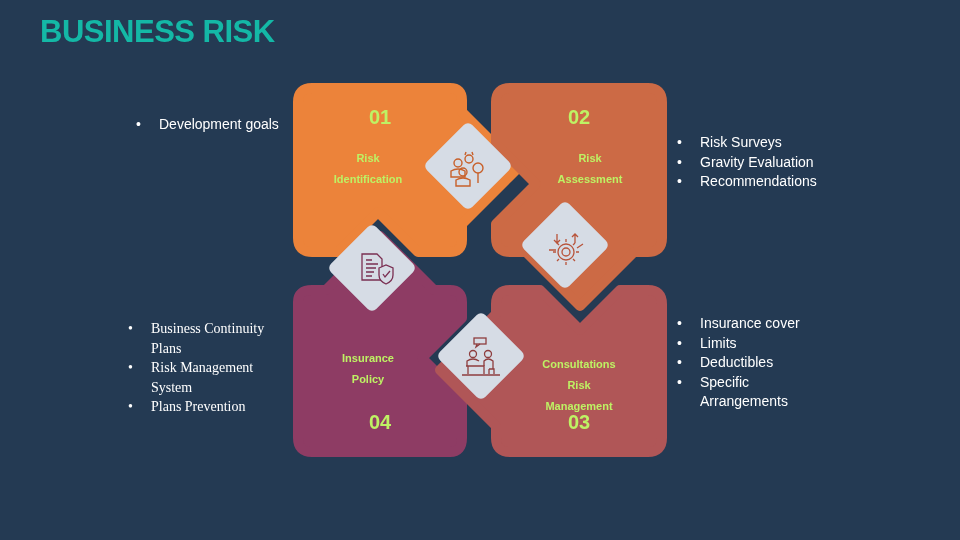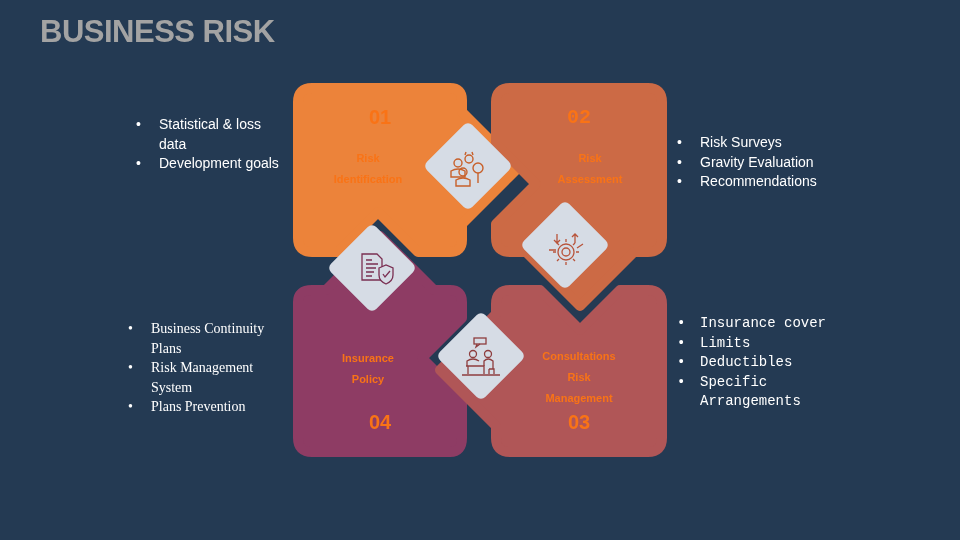--- a/index.html
+++ b/index.html
@@ -1,20 +1,20 @@
 <!DOCTYPE html>
 <html><head>
 <meta charset="utf-8">
 <style>
   html, body { margin:0; padding:0; }
   body { width:960px; height:540px; background:#243a53; position:relative; overflow:hidden;
          font-family:"Liberation Sans","DejaVu Sans",sans-serif; color:#fff; }
-  .title { position:absolute; left:40px; top:14px; font-size:31px; font-weight:bold; letter-spacing:-0.5px; color:#a3a3a3; }
+  .title { position:absolute; left:40px; top:14px; font-size:31px; font-weight:bold; letter-spacing:-0.5px; color:#14b8a6; }
   svg.diagram { position:absolute; left:0; top:0; }
-  .lbl { position:absolute; text-align:center; font-weight:bold; color:#f97316; }
+  .lbl { position:absolute; text-align:center; font-weight:bold; color:#bef264; }
   .num { font-size:20px; }
   .name { font-size:11px; line-height:21px; }
   ul.bullets { position:absolute; margin:0; padding:0; list-style:none; font-size:14px; line-height:19.5px; color:#fff; }
   ul.bullets li { position:relative; padding-left:23px; }
   ul.bullets li::before { content:"\2022"; position:absolute; left:0; top:0; }
 </style>
 </head>
 <body>
 
 <div class="title">BUSINESS RISK</div>
@@ -89,51 +89,50 @@
     <path d="M462,375 L500,375"></path>
   </g>
 </svg>
 
 <div class="lbl num" style="left:340px;top:106px;width:80px;">01</div>
 <div class="lbl name" style="left:300px;top:148px;width:136px;">
   <div>Risk</div>
   <div>Identification</div>
 </div>
 
-<div class="lbl num" style="left:539px;top:106px;width:80px;font-family:Liberation Mono, monospace;">02</div>
+<div class="lbl num" style="left:539px;top:106px;width:80px;">02</div>
 <div class="lbl name" style="left:520px;top:148px;width:140px;">
   <div>Risk</div>
   <div>Assessment</div>
 </div>
 
-<div class="lbl name" style="left:510px;top:346px;width:138px;">
+<div class="lbl name" style="left:510px;top:354px;width:138px;">
   <div>Consultations</div>
   <div>Risk</div>
   <div>Management</div>
 </div>
 <div class="lbl num" style="left:539px;top:411px;width:80px;">03</div>
 
 <div class="lbl name" style="left:308px;top:348px;width:120px;">
   <div>Insurance</div>
   <div>Policy</div>
 </div>
 <div class="lbl num" style="left:340px;top:411px;width:80px;">04</div>
 
 <ul class="bullets" style="left:136px;top:115px;width:150px;">
-  <li>Statistical &amp; loss data</li>
   <li>Development goals</li>
 </ul>
 
 <ul class="bullets" style="left:677px;top:133px;width:180px;">
   <li>Risk Surveys</li>
   <li>Gravity Evaluation</li>
   <li>Recommendations</li>
 </ul>
 
-<ul class="bullets" style="left:677px;top:314px;width:150px;font-family:Liberation Mono, monospace;">
+<ul class="bullets" style="left:677px;top:314px;width:150px;">
   <li>Insurance cover</li>
   <li>Limits</li>
   <li>Deductibles</li>
   <li>Specific Arrangements</li>
 </ul>
 
 <ul class="bullets" style="left:128px;top:319px;width:150px;font-family:Liberation Serif, serif;">
   <li>Business Continuity Plans</li>
   <li>Risk Management System</li>
   <li>Plans Prevention</li>

